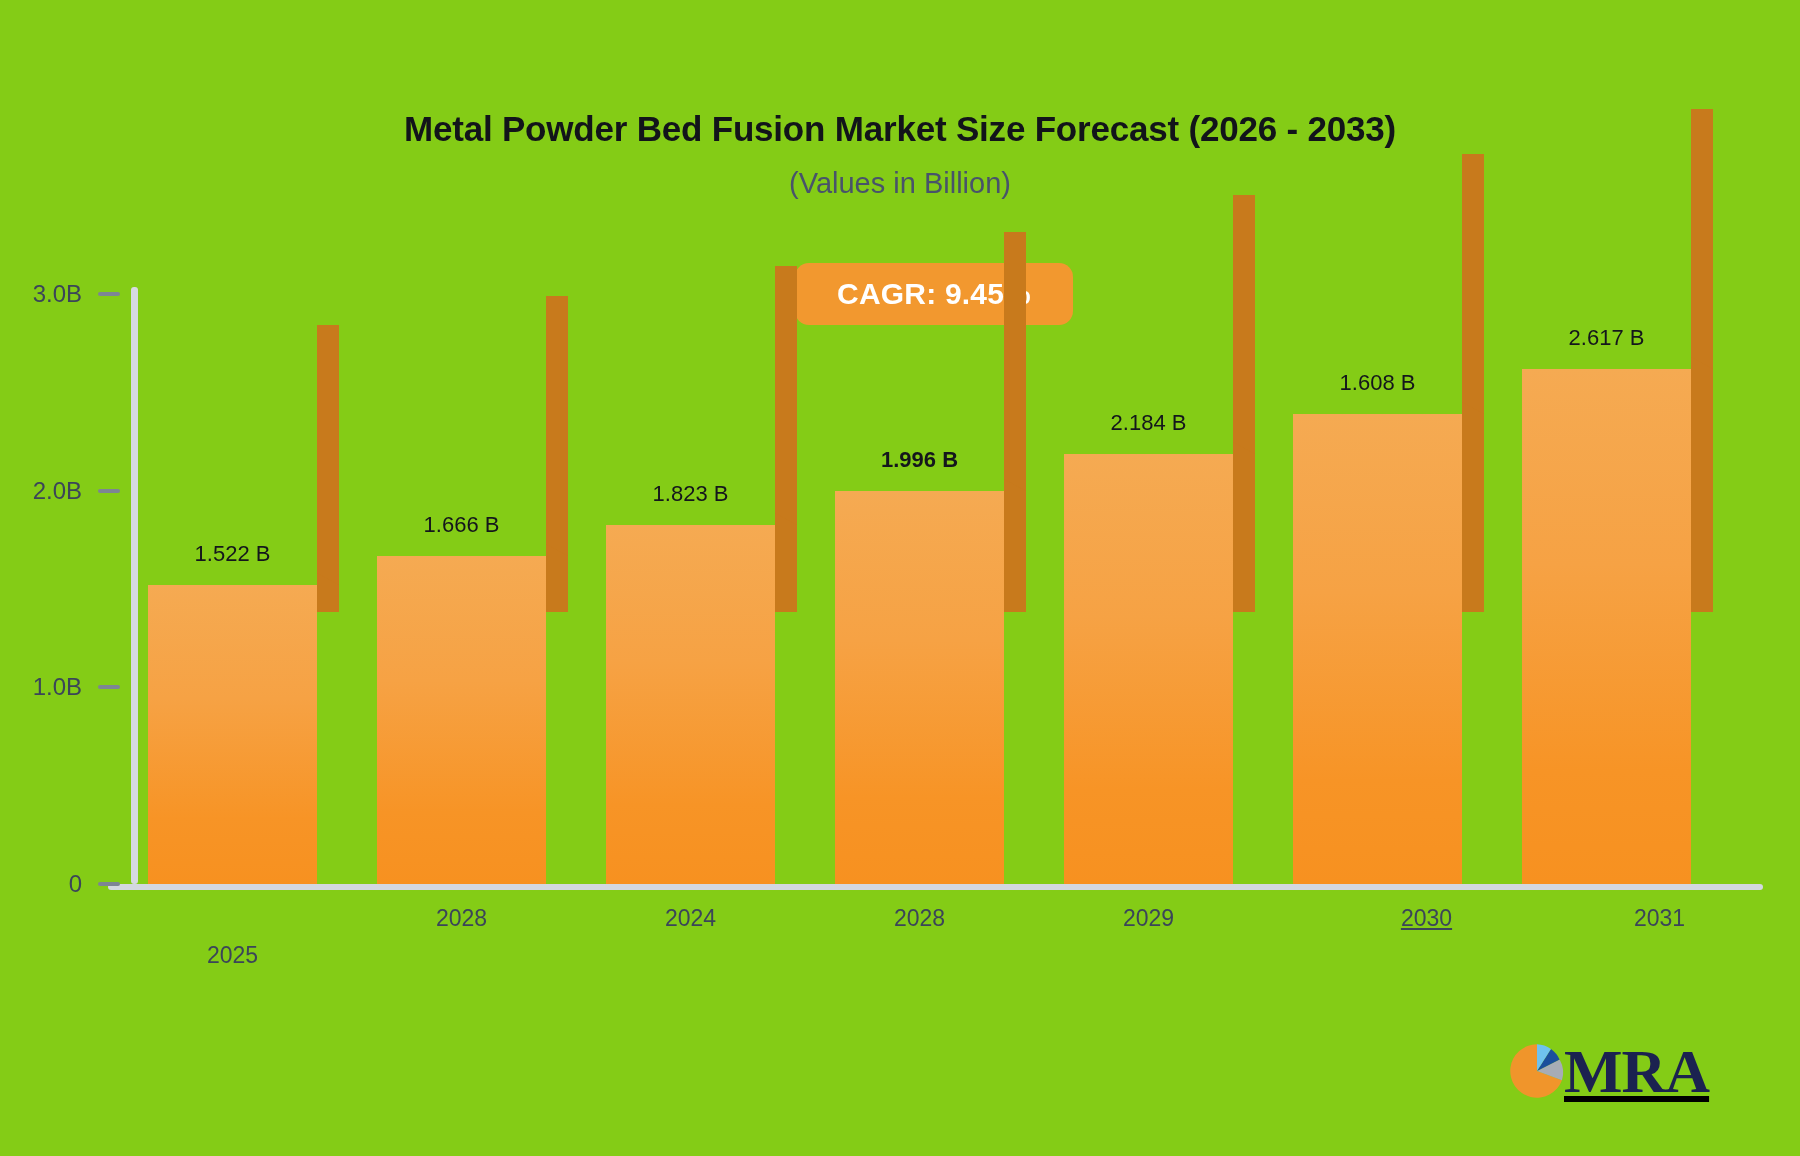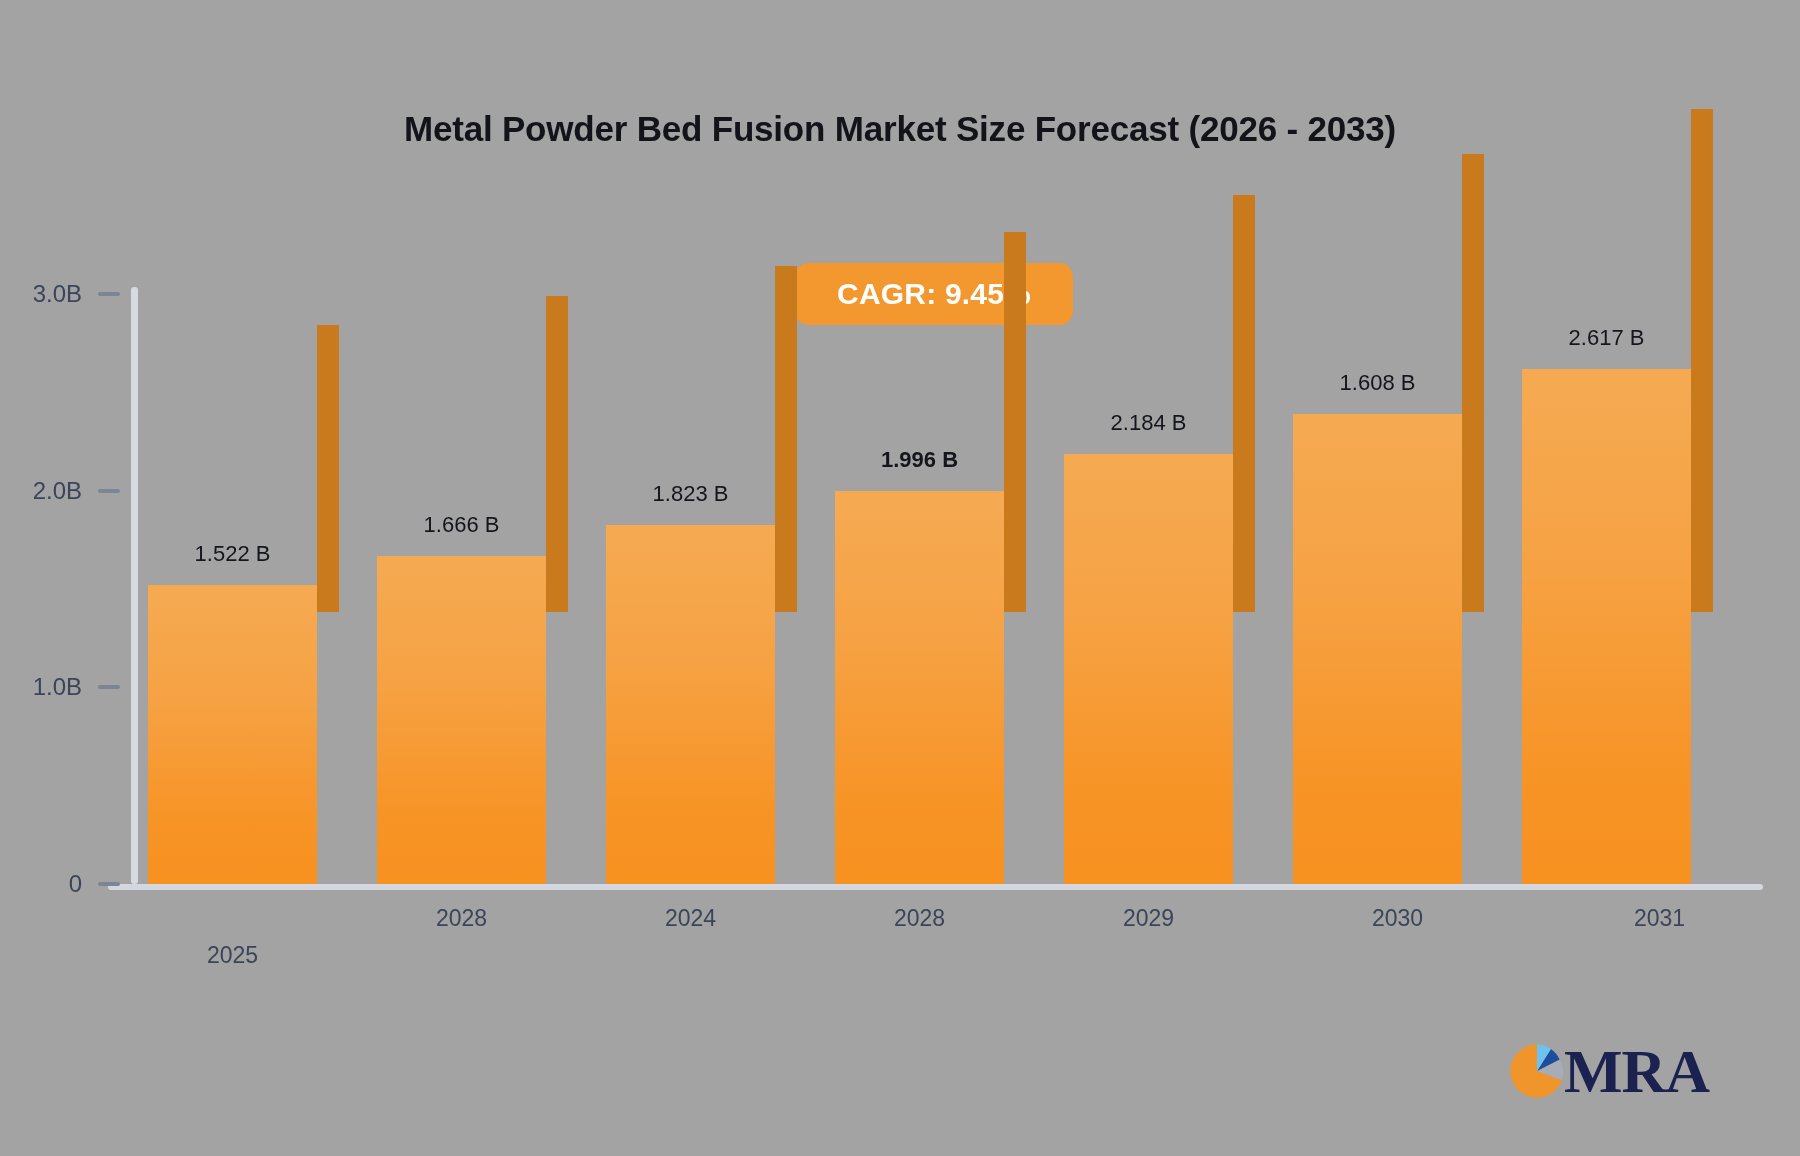--- a/index.html
+++ b/index.html
@@ -8,21 +8,21 @@
     height: 1156px;
     background: #ffffff;
     font-family: "Liberation Sans", sans-serif;
     overflow: hidden;
   }
 
   .page {
     position: relative;
     width: 1800px;
     height: 1156px;
-    background: #a3a3a3;
+    background: #84cc16;
   }
 
   
   .title-block {
     position: absolute;
     top: 108px;
     left: 0;
     width: 1800px;
     text-align: center;
   }
@@ -144,39 +144,41 @@
   }
 
   
   .logo {
     position: absolute;
     left: 1508px;
     top: 1040px;
     display: flex;
     align-items: center;
     gap: 2px;
+    text-decoration: underline;
   }
   .logo-mark { width: 58px; height: 58px; display: block; }
   .logo-text {
     font-family: "Liberation Serif", serif;
     font-size: 62px;
     font-weight: bold;
     color: #1b2250;
     letter-spacing: -1px;
     line-height: 1;
     margin-left: -4px;
   }
 </style>
 </head>
 <body>
 
 <div class="page">
 
   <div class="title-block">
     <div class="chart-title">Metal Powder Bed Fusion Market Size Forecast (2026 - 2033)</div>
+    <div class="chart-subtitle">(Values in Billion)</div>
   </div>
 
   <div class="cagr-badge">CAGR: 9.45%</div>
 
   <div class="plot">
     <div class="y-axis-line"></div>
     <div class="x-axis-line"></div>
     <div id="y-ticks">
         <div class="y-tick" style="top: 882px;"></div>
         <div class="y-tick-label" style="top: 884px;">0</div>
@@ -230,21 +232,21 @@
           <div class="bar-front" style="left: 0px; width: 169px; height: 514.677px; top: 369.323px; bottom: auto; position: absolute;"></div>
         </div>
         <div class="bar-label" style="left: 1502px; width: 209px; top: 325.323px;">2.617 B</div>
       </div>
     <div id="x-labels">
         <div class="x-label" style="left: 128px; width: 209px; margin-top: 37px;">2025</div>
         <div class="x-label" style="left: 357px; width: 209px;">2028</div>
         <div class="x-label" style="left: 586px; width: 209px;">2024</div>
         <div class="x-label" style="left: 815px; width: 209px;">2028</div>
         <div class="x-label" style="left: 1044px; width: 209px;">2029</div>
-        <div class="x-label" style="left: 1293px; width: 209px;">2030</div>
+        <div class="x-label" style="left: 1322px; width: 209px; text-decoration: underline;">2030</div>
         <div class="x-label" style="left: 1555px; width: 209px;">2031</div>
       </div>
   </div>
 
   <div class="logo">
     <svg class="logo-mark" viewBox="0 0 100 100">
       <path d="M50 50 L50 4 A46 46 0 1 0 93 66 Z" fill="#F0952B"></path>
       <path d="M50 50 L93 66 A46 46 0 0 0 89 30 Z" fill="#A7ACB5"></path>
       <path d="M50 50 L89 30 A46 46 0 0 0 74 12 Z" fill="#1B4F9C"></path>
       <path d="M50 50 L74 12 A46 46 0 0 0 50 4 Z" fill="#6FC2EE"></path>

